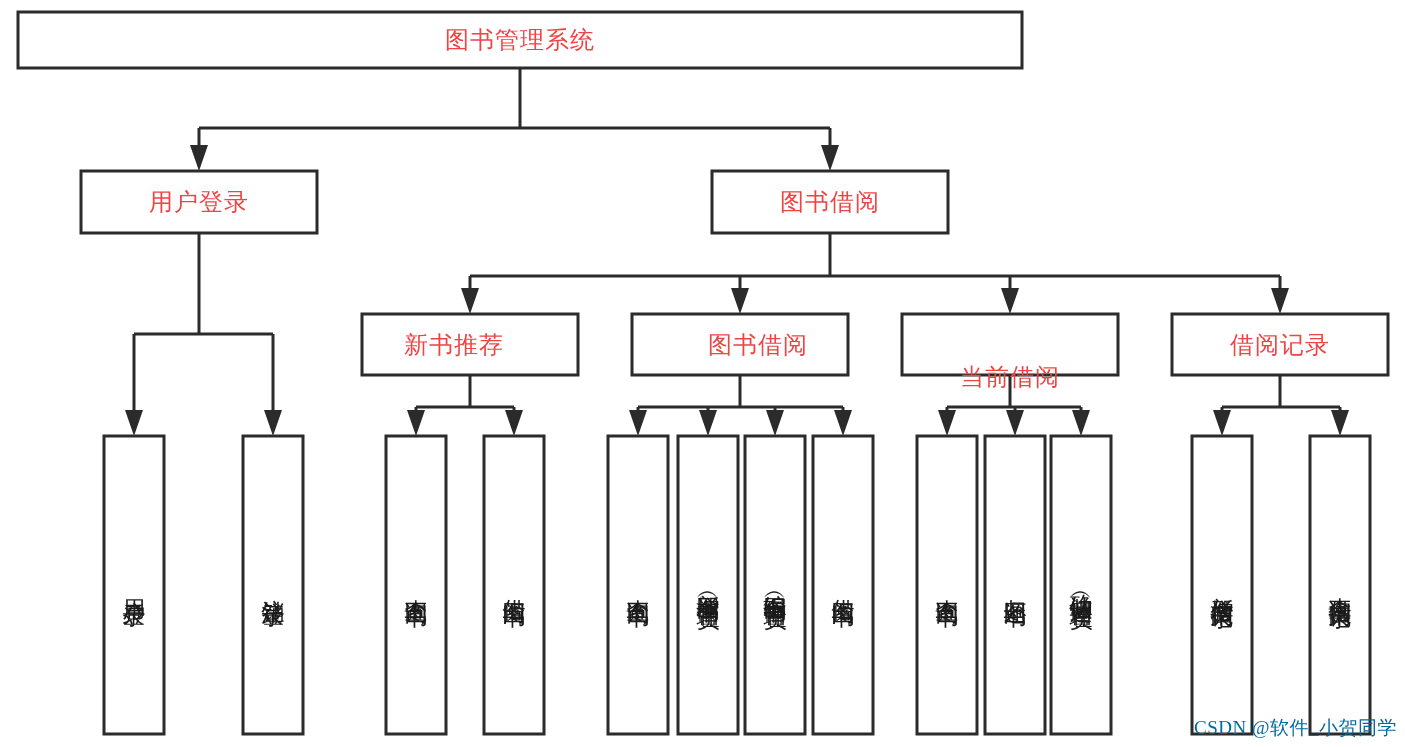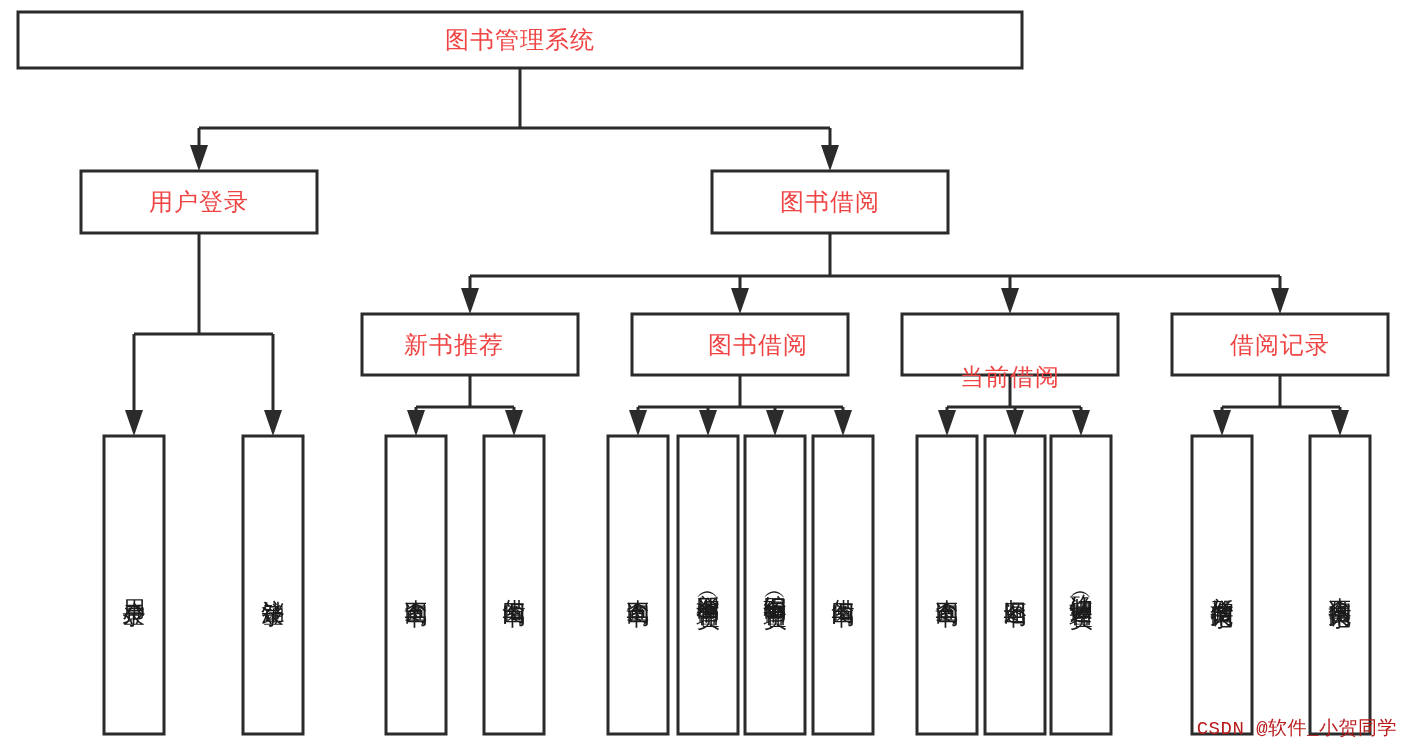--- a/index.html
+++ b/index.html
@@ -70,25 +70,25 @@
     font-size: 24px;
     color: #ef4444;
     white-space: nowrap;
     letter-spacing: 1px;
     font-family: "DejaVu Sans", "Liberation Sans", sans-serif;
   }
   #watermark {
     position: absolute;
     right: 8px;
     bottom: 6px;
-    color: #b91c1c;
+    color: #0369a1;
     font-size: 19px;
     letter-spacing: 0.5px;
     white-space: nowrap;
-    font-family: Liberation Mono, monospace;
+    font-family: Liberation Serif, serif;
   }
 </style>
 </head>
 <body>
 
 <div id="diagram-root">
   <svg class="diagram-canvas" id="diagram-svg" viewBox="0 0 1405 747" xmlns="http://www.w3.org/2000/svg">
       <g>
         <g>
           <line x1="520" y1="68" x2="520" y2="128" class="connector-line"></line>

